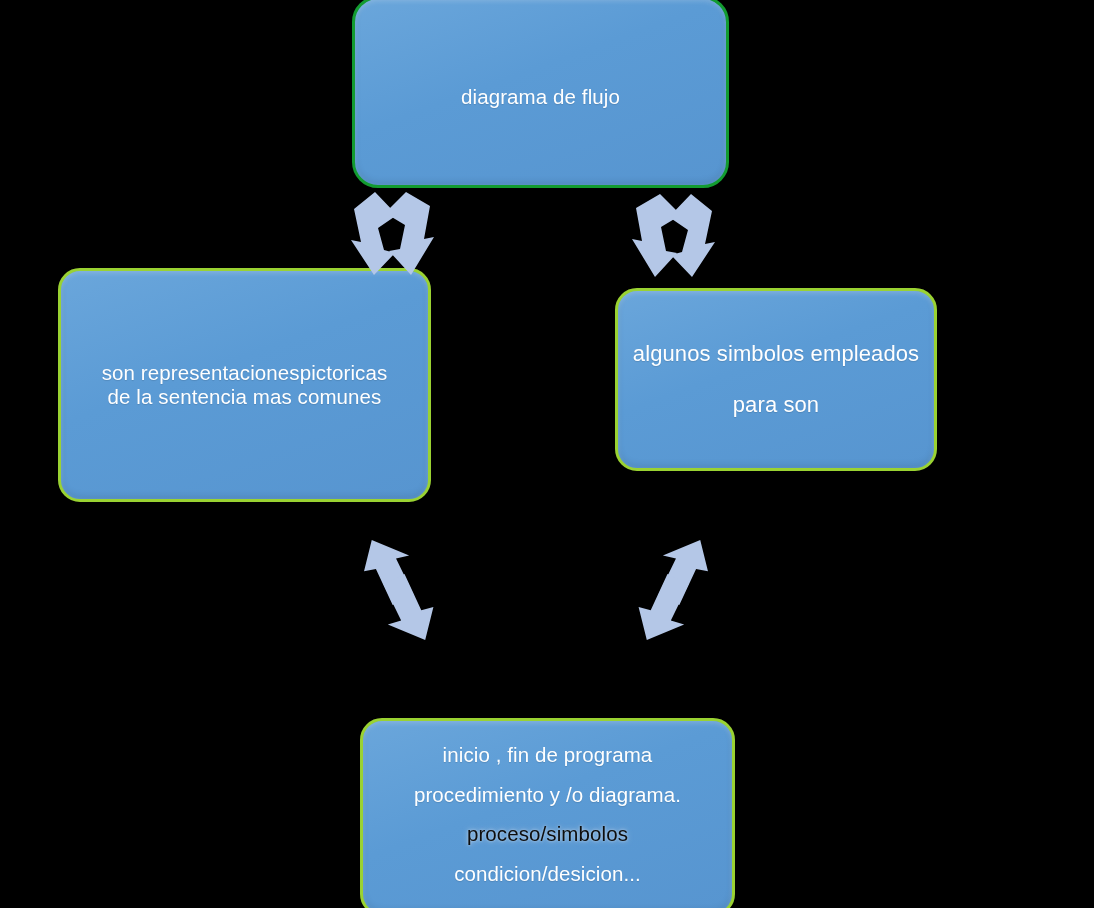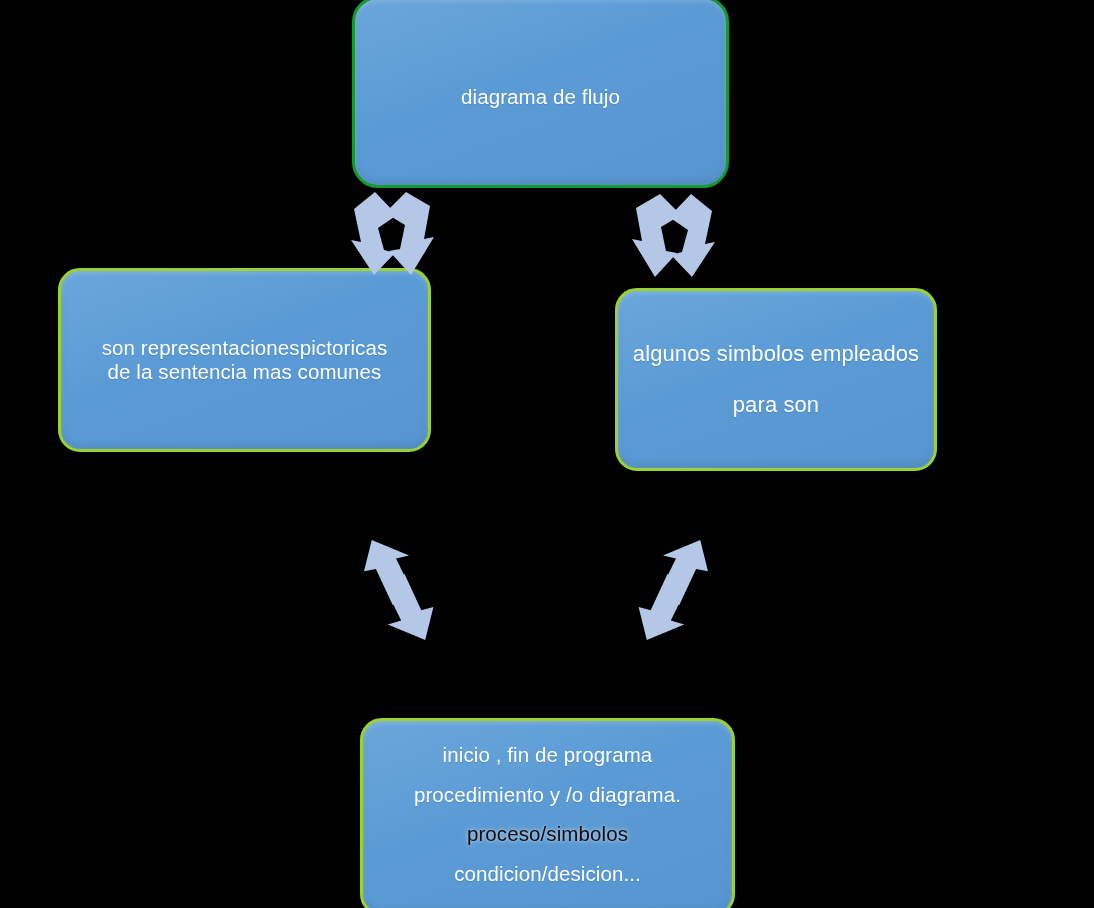--- a/index.html
+++ b/index.html
@@ -57,21 +57,21 @@
     border-radius: 26px;
     font-size: 20.5px;
   }
   #node-top .txt { padding-top: 10px; }
 
   
   #node-left {
     left: 58px;
     top: 268px;
     width: 373px;
-    height: 184px;
+    height: 234px;
     border-color: #9ad232;
     font-size: 20.5px;
   }
 
   
   #node-right {
     left: 615px;
     top: 288px;
     width: 322px;
     height: 183px;

